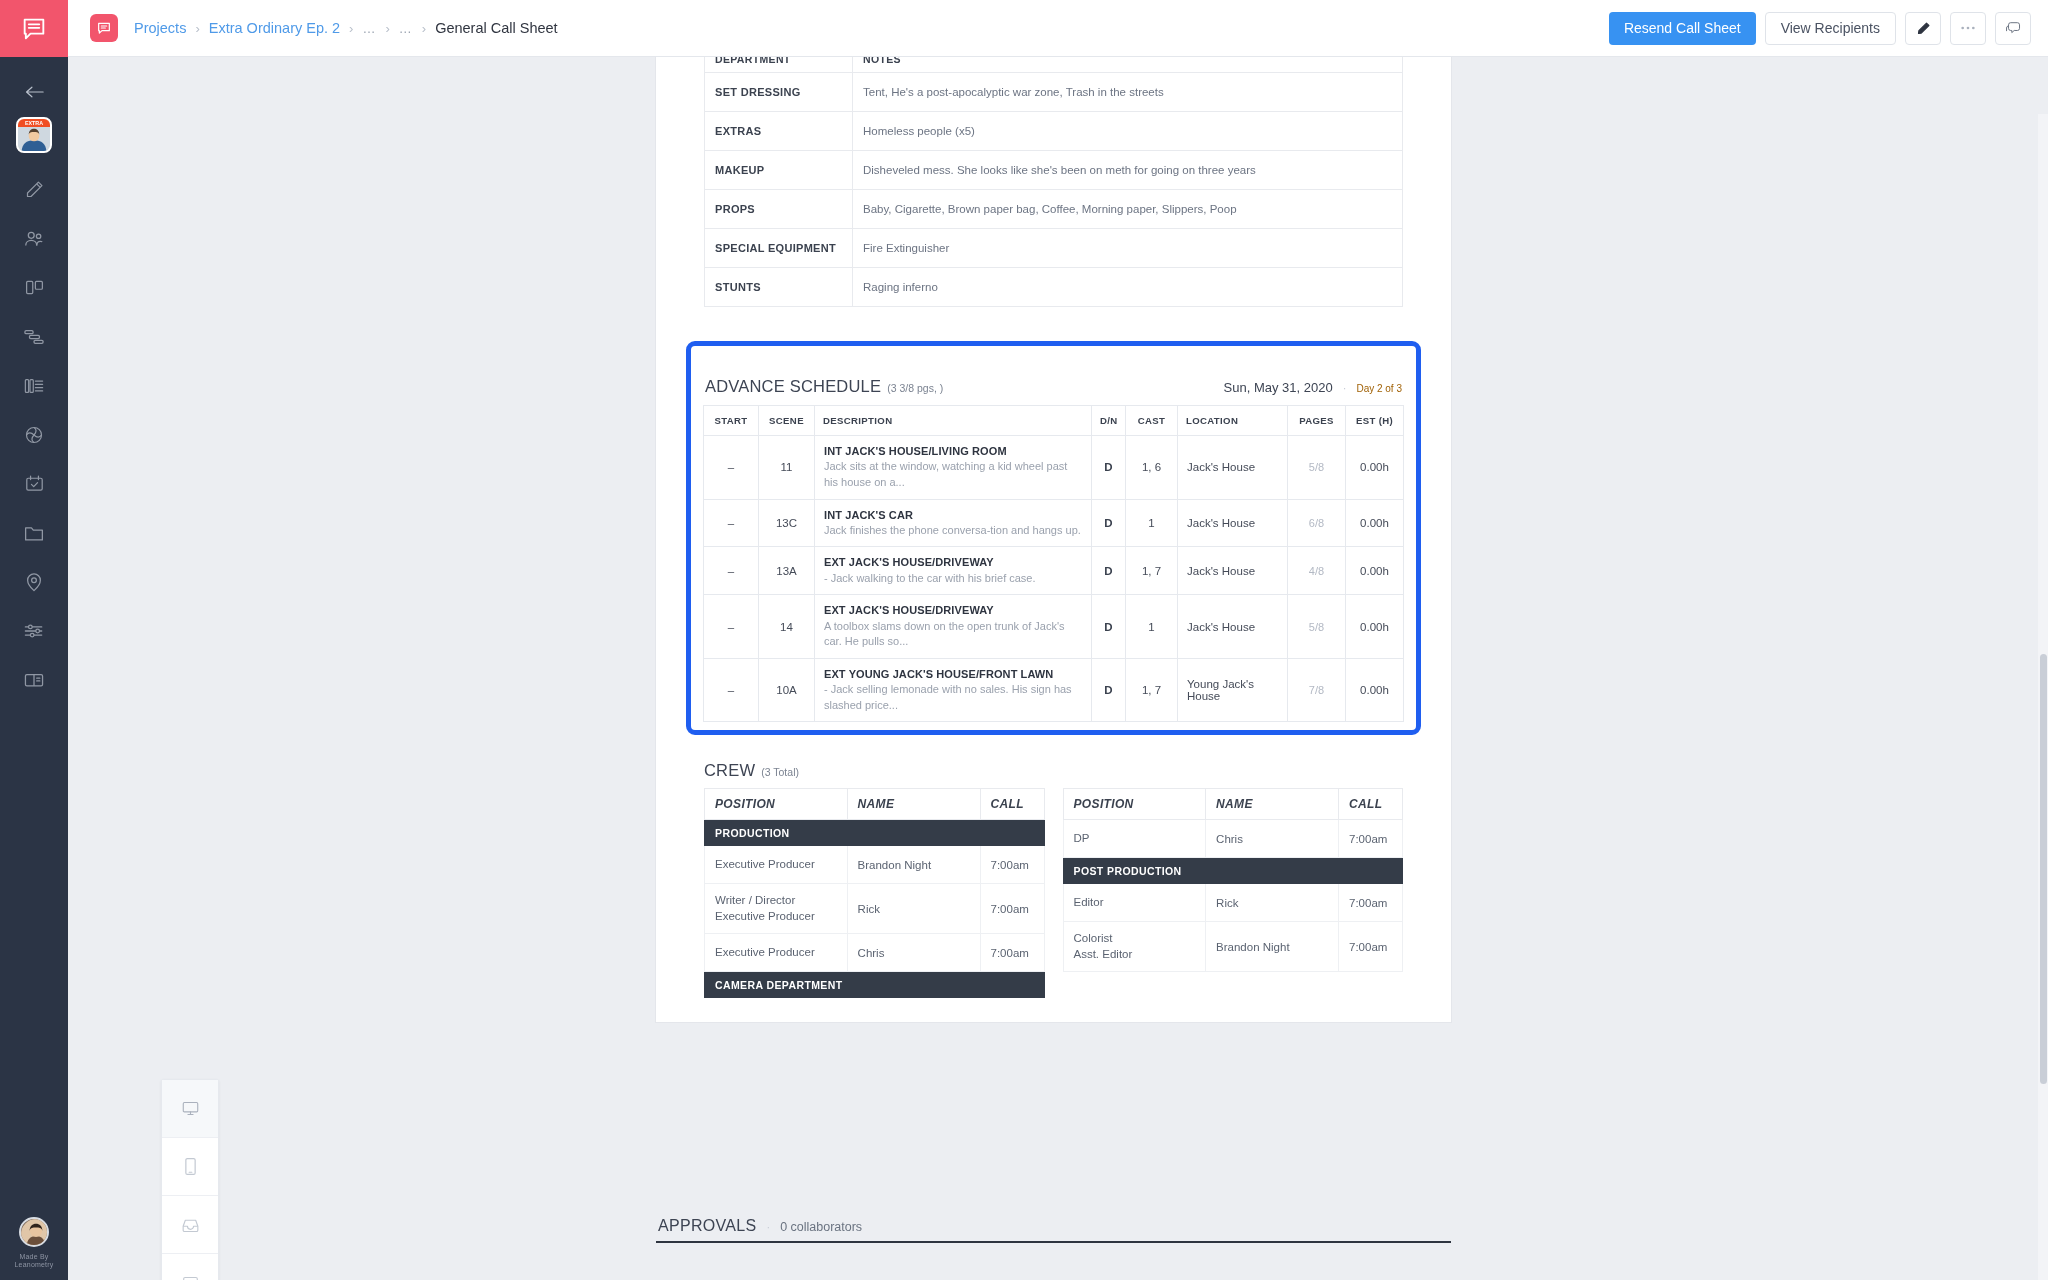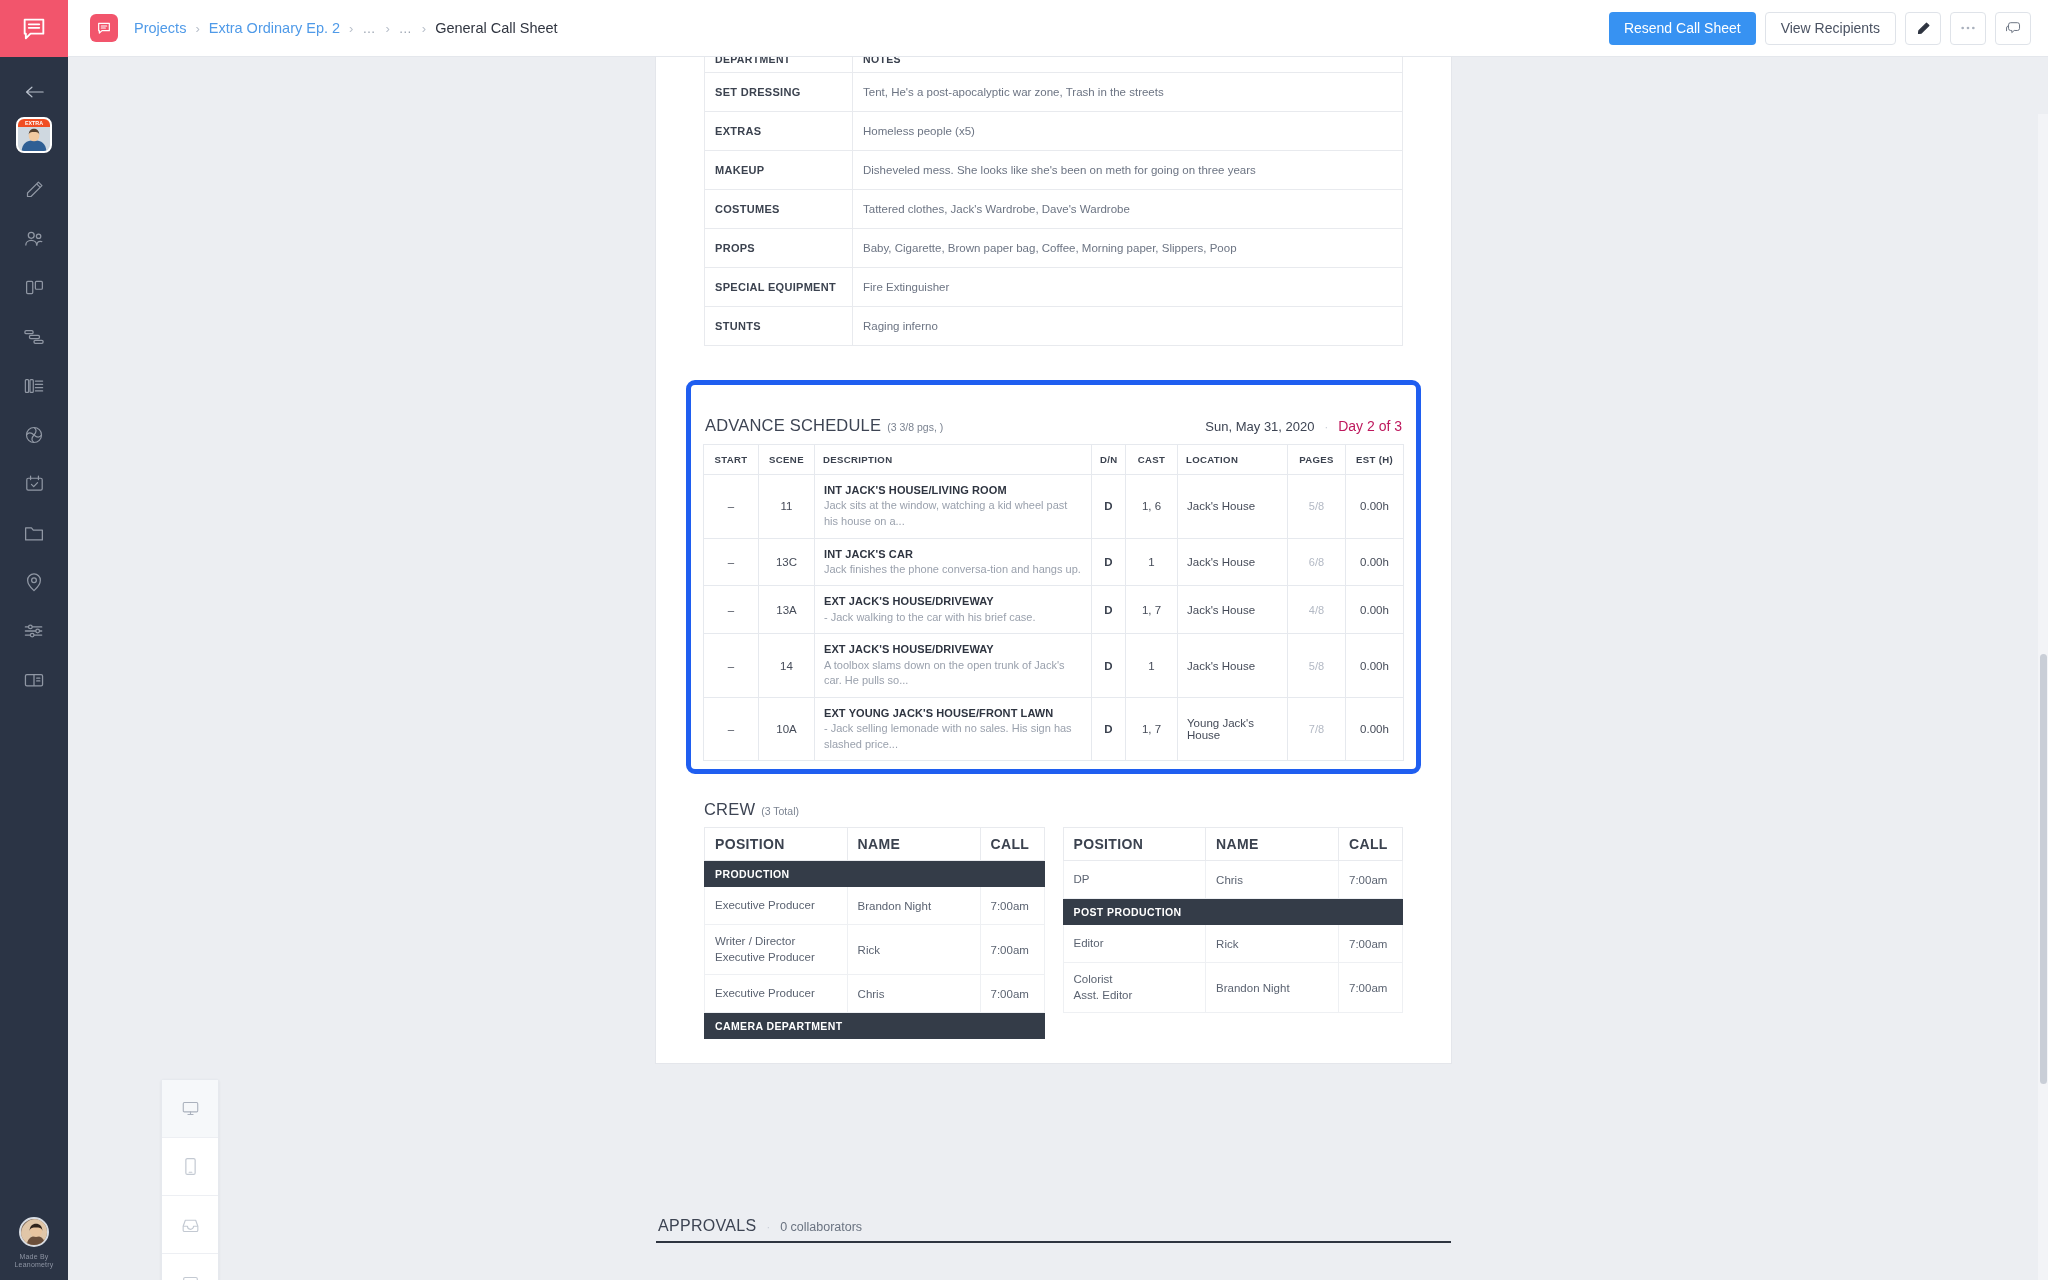--- a/index.html
+++ b/index.html
@@ -149,21 +149,21 @@
     padding: 28px 12px 8px 12px; background: #fff;
   }
   .sched-head {
     display: flex; align-items: baseline; padding: 3px 2px 9px 2px;
   }
   .sched-title { font-size: 16.5px; color: #3d4453; letter-spacing: .2px; }
   .sched-pgs { font-size: 10.5px; color: #7b8391; margin-left: 6px; }
   .sched-right { margin-left: auto; display: flex; align-items: baseline; gap: 10px; }
   .sched-date { font-size: 13px; color: #3d4453; }
   .sched-dot { color: #c6ccd5; font-size: 11px; }
-  .sched-day { font-size: 14px; color: #be185d; }
+  .sched-day { font-size: 10px; color: #a16207; }
 
   .sched-tbl { table-layout: fixed; }
   .sched-tbl th {
     border: 1px solid #e6e9ee;
     font-size: 9.6px; font-weight: bold; color: #3b424f;
     letter-spacing: .35px; padding: 9px 8px; text-align: left;
     vertical-align: middle;
   }
   .sched-tbl th.c { text-align: center; }
   .sched-tbl td {
@@ -189,22 +189,22 @@
   .total-est { text-align: center; font-size: 11.5px; font-weight: bold; color: #3b424f; }
 
   
   .crew-head { margin: 26px 0 8px 0; display: flex; align-items: baseline; }
   .crew-title { font-size: 16.5px; color: #3d4453; letter-spacing: .2px; }
   .crew-count { font-size: 10.5px; color: #7b8391; margin-left: 6px; }
   .crew-cols { display: flex; gap: 18px; align-items: flex-start; }
   .crew-col { flex: 1 1 0; min-width: 0; }
   .crew-tbl { table-layout: fixed; }
   .crew-tbl th {
-    border: 1px solid #e8eaee; font-size: 14px; font-weight: bold;
-    color: #3b424f; letter-spacing: .35px; text-align: left; padding: 8px 10px;
+    border: 1px solid #e8eaee; font-size: 12px; font-weight: bold;
+    color: #3b424f; letter-spacing: .35px; text-align: left; padding: 8px 10px; font-style: italic;
   }
   .crew-tbl td {
     border: 1px solid #eef0f3; font-size: 11.5px; color: #5b6371;
     padding: 9px 10px; height: 38px; vertical-align: middle;
   }
   .crew-tbl td.pos { line-height: 1.35; }
   .crew-group td {
     background: #343c48; color: #fff; font-size: 10.5px; font-weight: bold;
     letter-spacing: .4px; padding: 6px 10px; height: 26px; border: 1px solid #343c48;
   }
@@ -416,24 +416,20 @@
               <td class="dept-name">SET DRESSING</td>
               <td class="dept-note">Tent, He's a post-apocalyptic war zone, Trash in the streets</td>
             </tr>
             <tr class="dept-row">
               <td class="dept-name">EXTRAS</td>
               <td class="dept-note">Homeless people (x5)</td>
             </tr>
             <tr class="dept-row">
               <td class="dept-name">MAKEUP</td>
               <td class="dept-note">Disheveled mess. She looks like she's been on meth for going on three years</td>
-            </tr>
-            <tr class="dept-row">
-              <td class="dept-name">COSTUMES</td>
-              <td class="dept-note">Tattered clothes, Jack's Wardrobe, Dave's Wardrobe</td>
             </tr>
             <tr class="dept-row">
               <td class="dept-name">PROPS</td>
               <td class="dept-note">Baby, Cigarette, Brown paper bag, Coffee, Morning paper, Slippers, Poop</td>
             </tr>
             <tr class="dept-row">
               <td class="dept-name">SPECIAL EQUIPMENT</td>
               <td class="dept-note">Fire Extinguisher</td>
             </tr>
             <tr class="dept-row">

